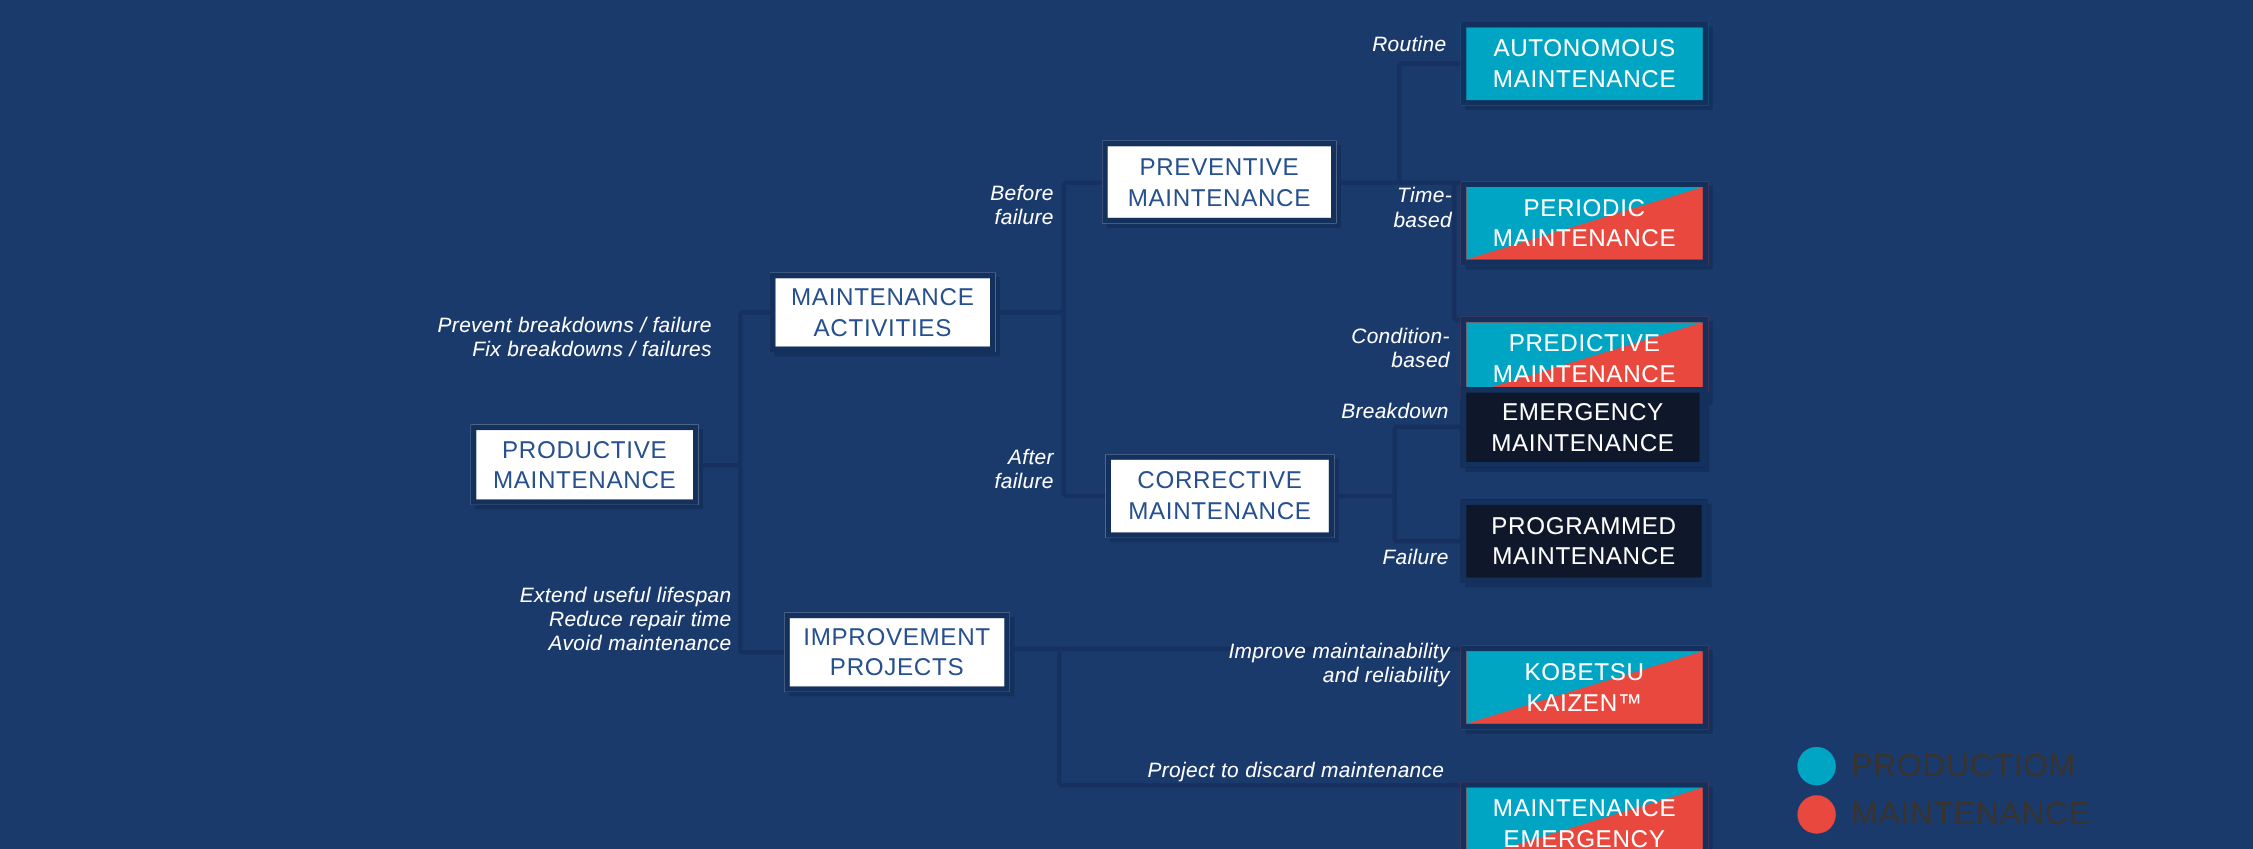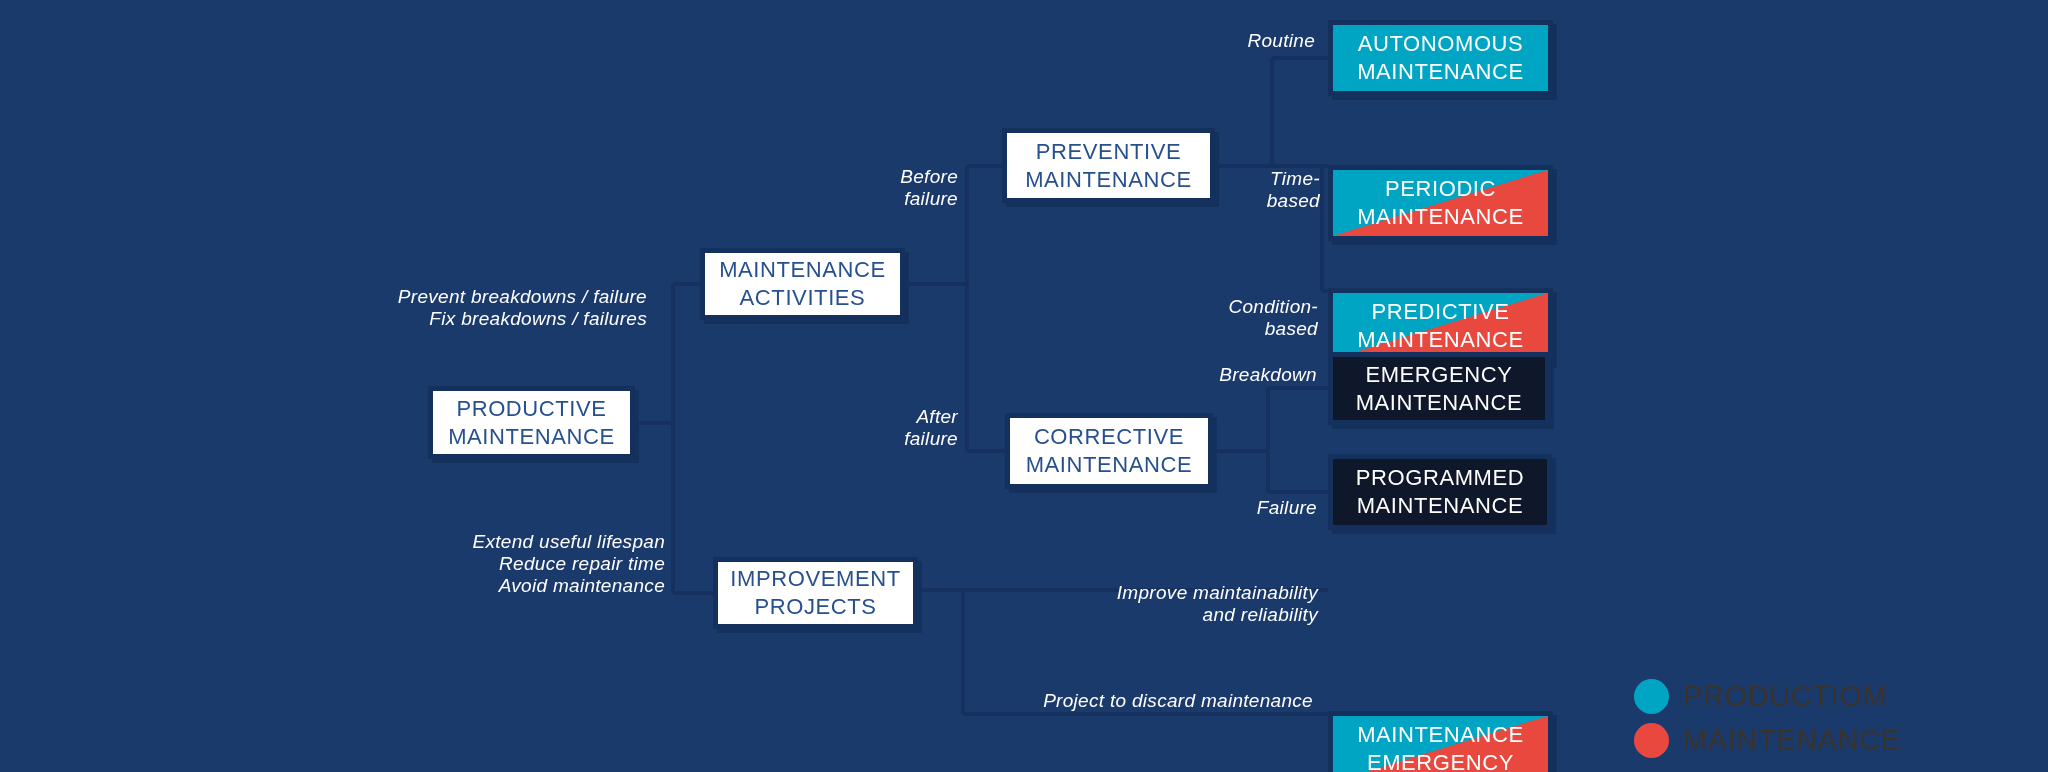--- a/index.html
+++ b/index.html
@@ -98,20 +98,25 @@
   <div class="node red" style="left:1328px;top:352px;width:222px;height:73px">
     <span>EMERGENCY</span>
     <span>MAINTENANCE</span>
   </div>
 
   <div class="node red" style="left:1328px;top:454px;width:224px;height:76px">
     <span>PROGRAMMED</span>
     <span>MAINTENANCE</span>
   </div>
 
+  <div class="node split" style="left:1328px;top:552px;width:225px;height:76px">
+    <div class="tri"></div>
+    <span>KOBETSU</span>
+    <span>KAIZEN™</span>
+  </div>
 
   <div class="node split" style="left:1328px;top:676px;width:225px;height:76px">
     <div class="tri"></div>
     <span>MAINTENANCE</span>
     <span>EMERGENCY</span>
   </div>
 
   <div class="elabel" style="right:733px;top:30px">
     <div>Routine</div>
   </div>

